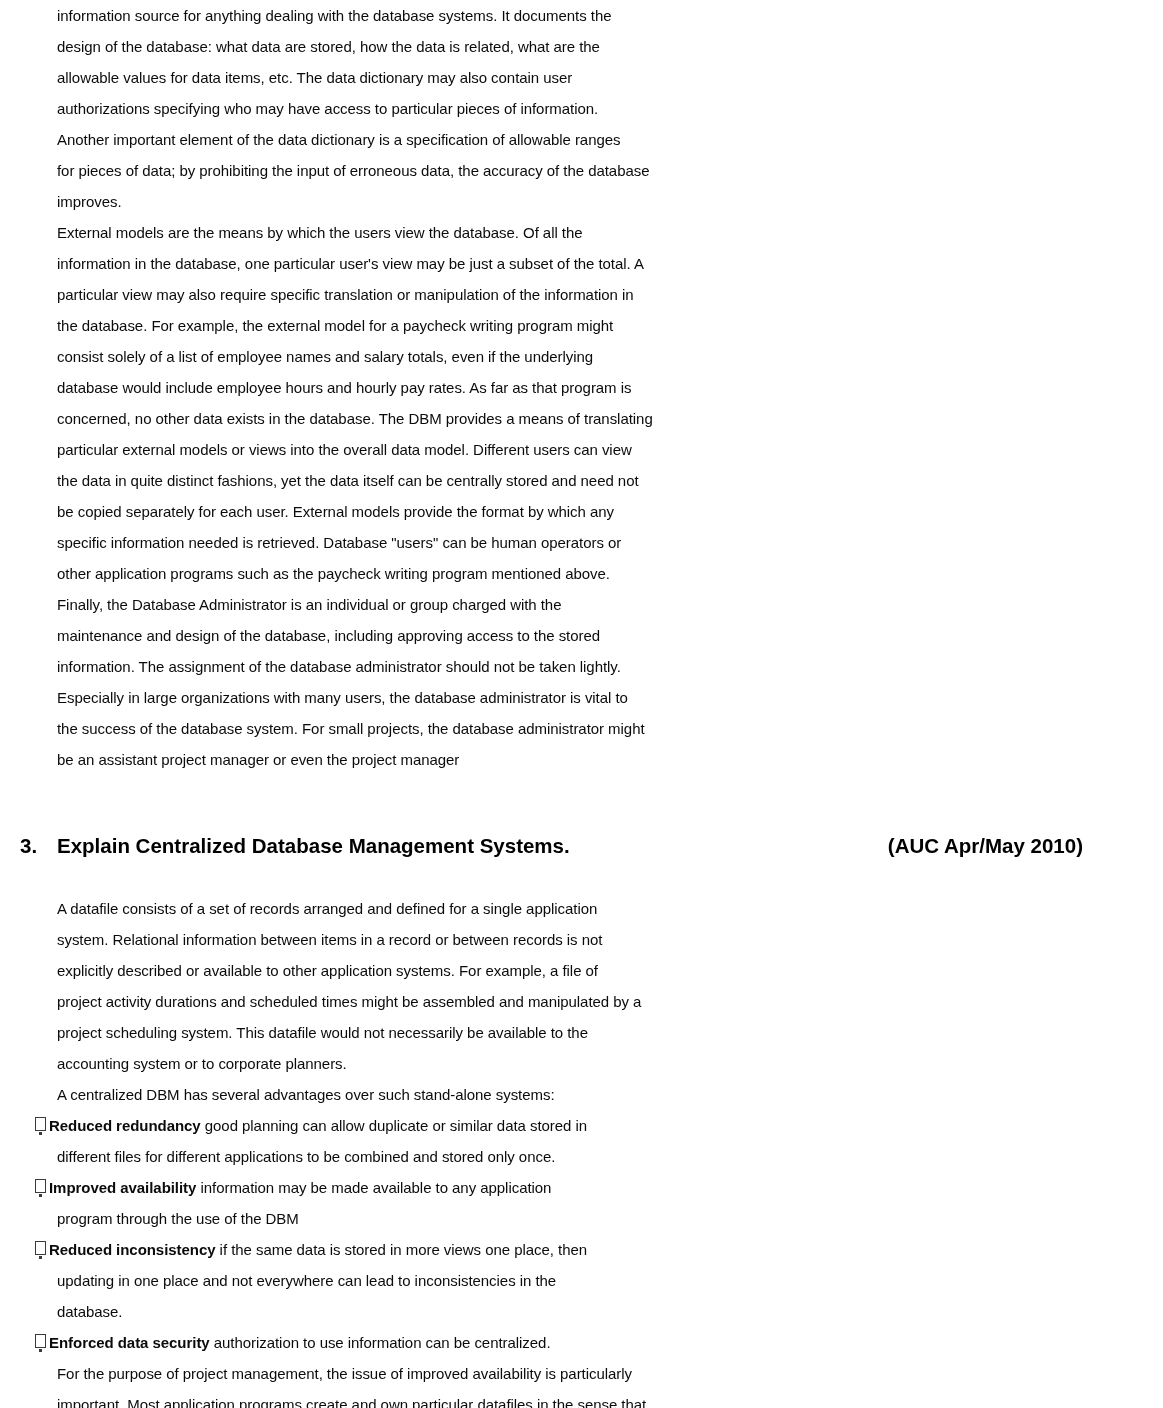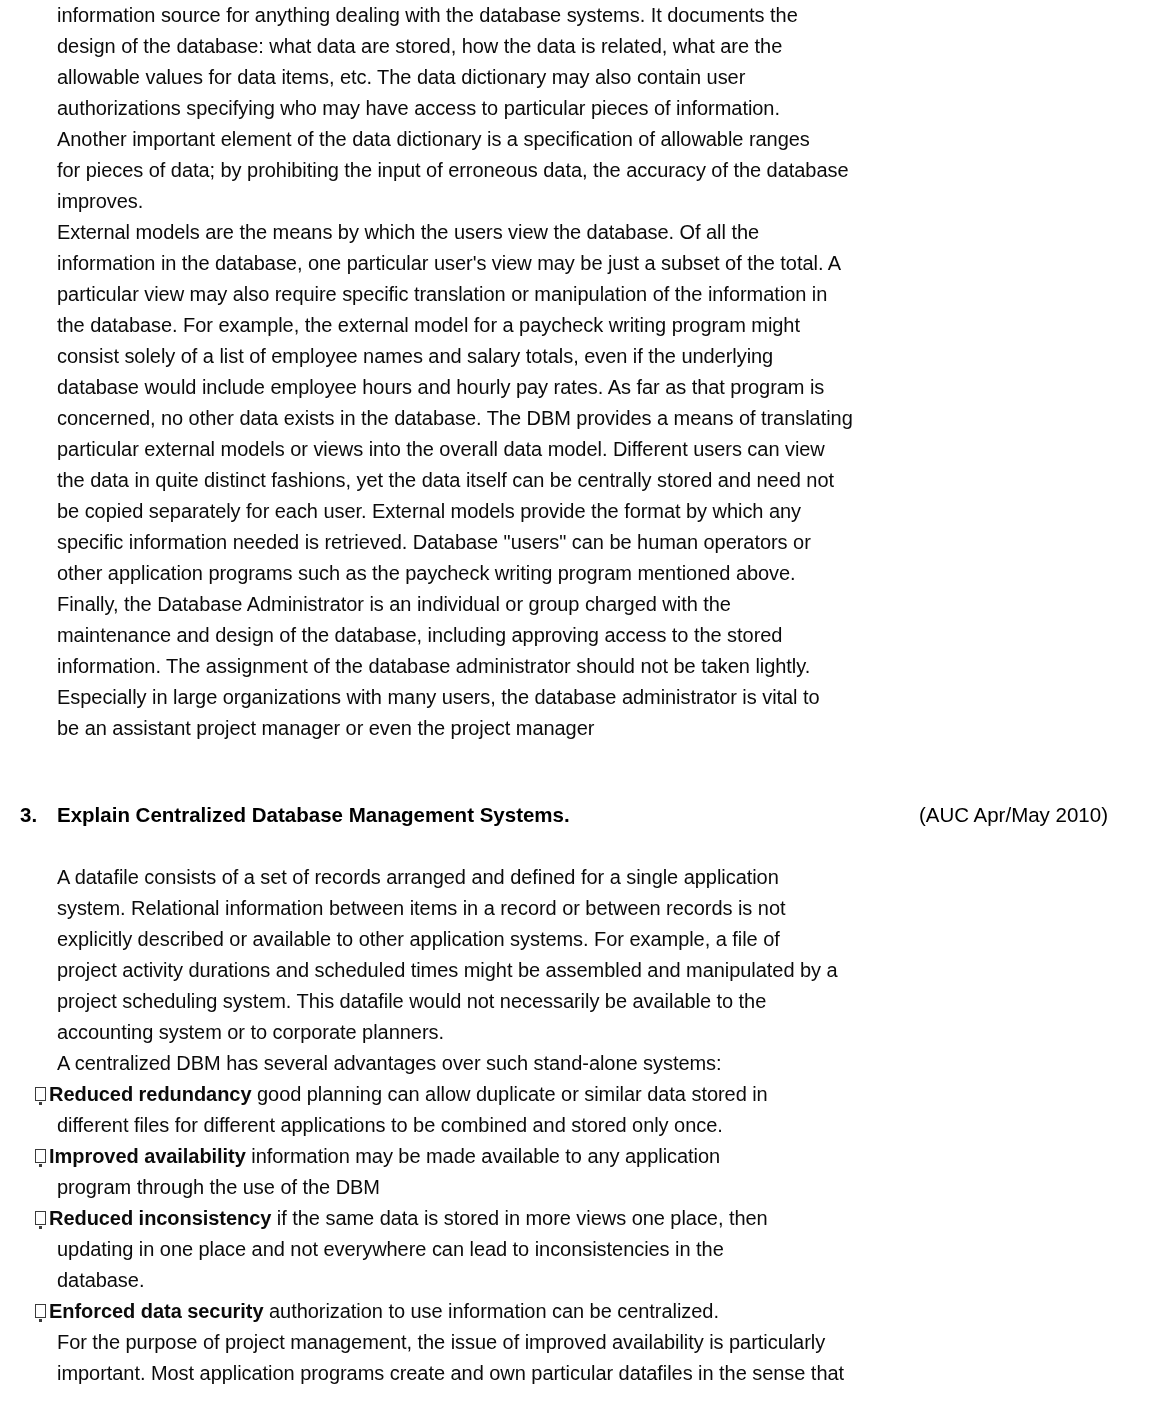--- a/index.html
+++ b/index.html
@@ -33,21 +33,21 @@
     width: 1163px;
   }
 
   
   .para {
     margin: 0;
     padding: 0;
   }
 
   .line {
-    font-size: 20px;
+    font-size: 15px;
     line-height: 31px;
     height: 31px;
     white-space: pre;
     color: #0b0b0b;
     padding-left: 57px;
     letter-spacing: -0.05px;
     font-weight: 400;
   }
 
   .line.bullet-line {
@@ -71,23 +71,23 @@
   }
   .qtitle {
     position: absolute;
     left: 57px;
     top: 0;
     font-weight: bold;
     text-align: center;
   }
   .qref {
     position: absolute;
-    right: 55px;
+    right: 80px;
     top: 0;
-    font-weight: normal;
+    font-weight: bold;
     white-space: pre;
   }
 
   .spacer-lg { height: 55px; }
   .spacer-md { height: 32px; }
 
   .b { font-weight: bold; }
 
   
   .tofu {
@@ -143,20 +143,21 @@
         <div class="line">concerned, no other data exists in the database. The DBM provides a means of translating</div>
         <div class="line">particular external models or views into the overall data model. Different users can view</div>
         <div class="line">the data in quite distinct fashions, yet the data itself can be centrally stored and need not</div>
         <div class="line">be copied separately for each user. External models provide the format by which any</div>
         <div class="line">specific information needed is retrieved. Database "users" can be human operators or</div>
         <div class="line">other application programs such as the paycheck writing program mentioned above.</div>
         <div class="line">Finally, the Database Administrator is an individual or group charged with the</div>
         <div class="line">maintenance and design of the database, including approving access to the stored</div>
         <div class="line">information. The assignment of the database administrator should not be taken lightly.</div>
         <div class="line">Especially in large organizations with many users, the database administrator is vital to</div>
+        <div class="line">the success of the database system. For small projects, the database administrator might</div>
         <div class="line">be an assistant project manager or even the project manager</div>
       </div>
 
     <div class="spacer-lg"></div>
 
     <div class="qrow">
       <span class="qnum">3.</span>
       <span class="qtitle">Explain Centralized Database Management Systems.</span>
       <span class="qref">(AUC Apr/May 2010)</span>
     </div>

